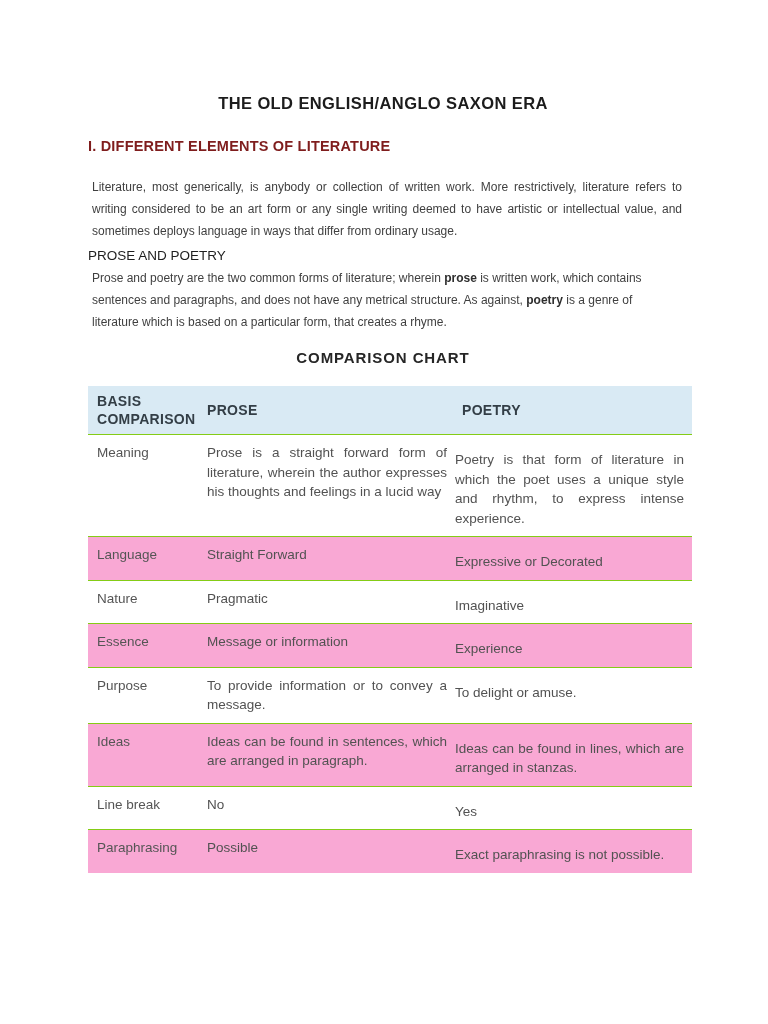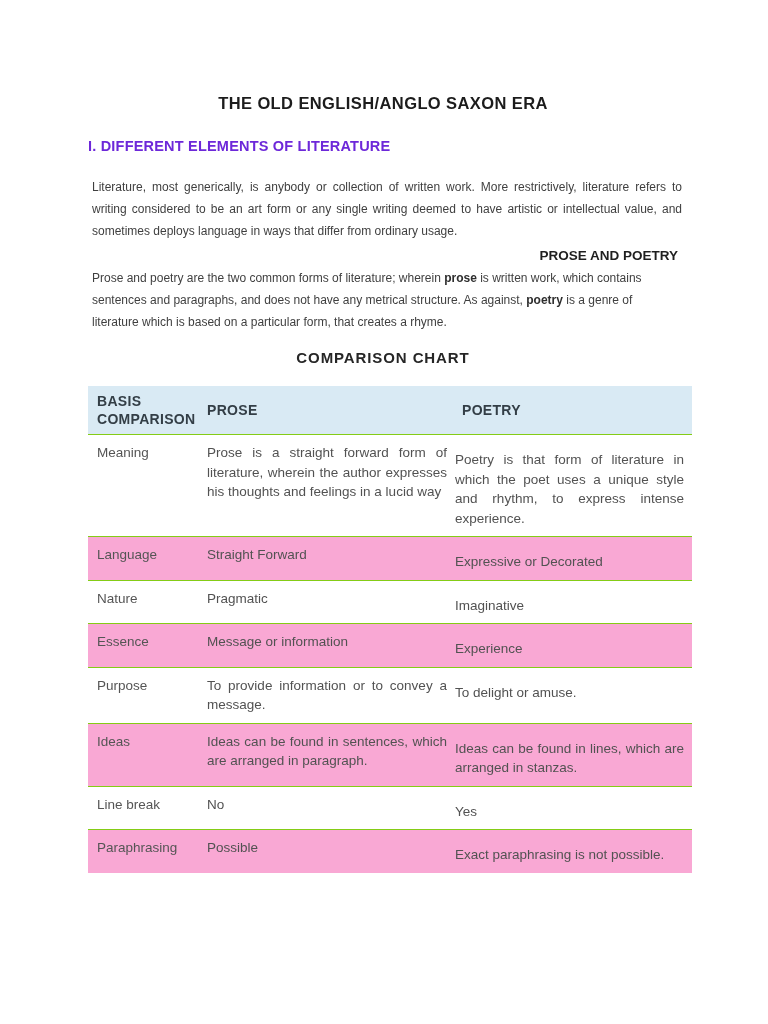--- a/index.html
+++ b/index.html
@@ -31,39 +31,39 @@
     font-weight: bold;
     letter-spacing: 0.4px;
     color: #1c1c1c;
   }
   .section-heading {
     margin: 23px 0 0 0;
     font-size: 14.5px;
     line-height: 20px;
     font-weight: bold;
     letter-spacing: 0.2px;
-    color: #6d28d9;
+    color: #7f1d1d;
   }
   .para {
     margin: 4px;
     width: 590px;
     font-size: 12px;
     line-height: 22px;
     color: #3f3f3f;
   }
   .para-justify { text-align: justify; }
   .p1 { margin-top: 20px; }
   .p2 { margin-top: 1px; }
   .sub-heading {
     margin: 2px 14px 0 0;
     width: 590px;
-    text-align: right;
+    text-align: left;
     font-size: 13.5px;
     line-height: 20px;
-    font-weight: bold;
+    font-weight: normal;
     color: #1f1f1f;
   }
   .chart-heading {
     margin: 15px 14px 0 0;
     width: 590px;
     text-align: center;
     font-size: 15px;
     line-height: 20px;
     font-weight: 600;
     letter-spacing: 0.9px;

